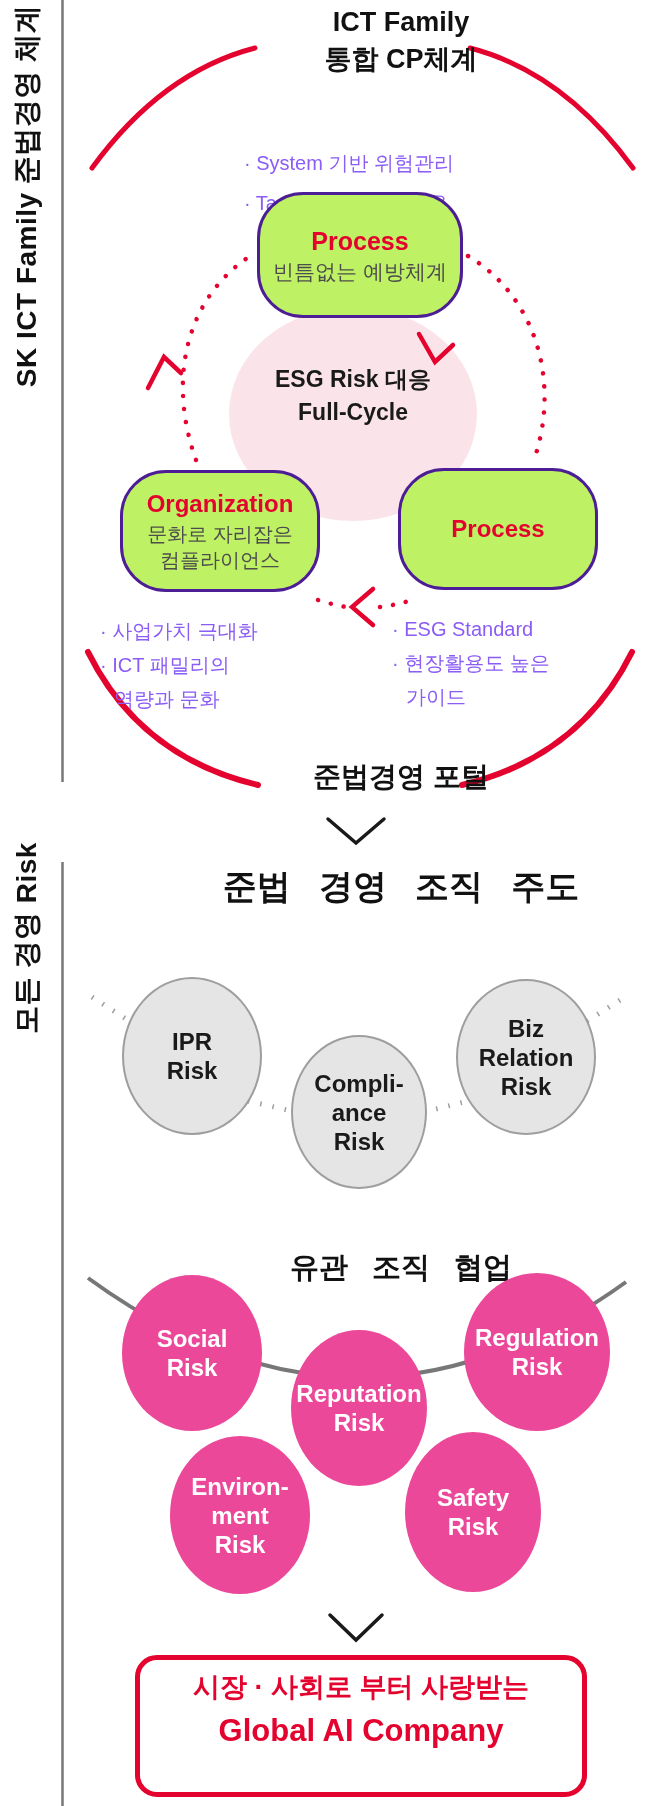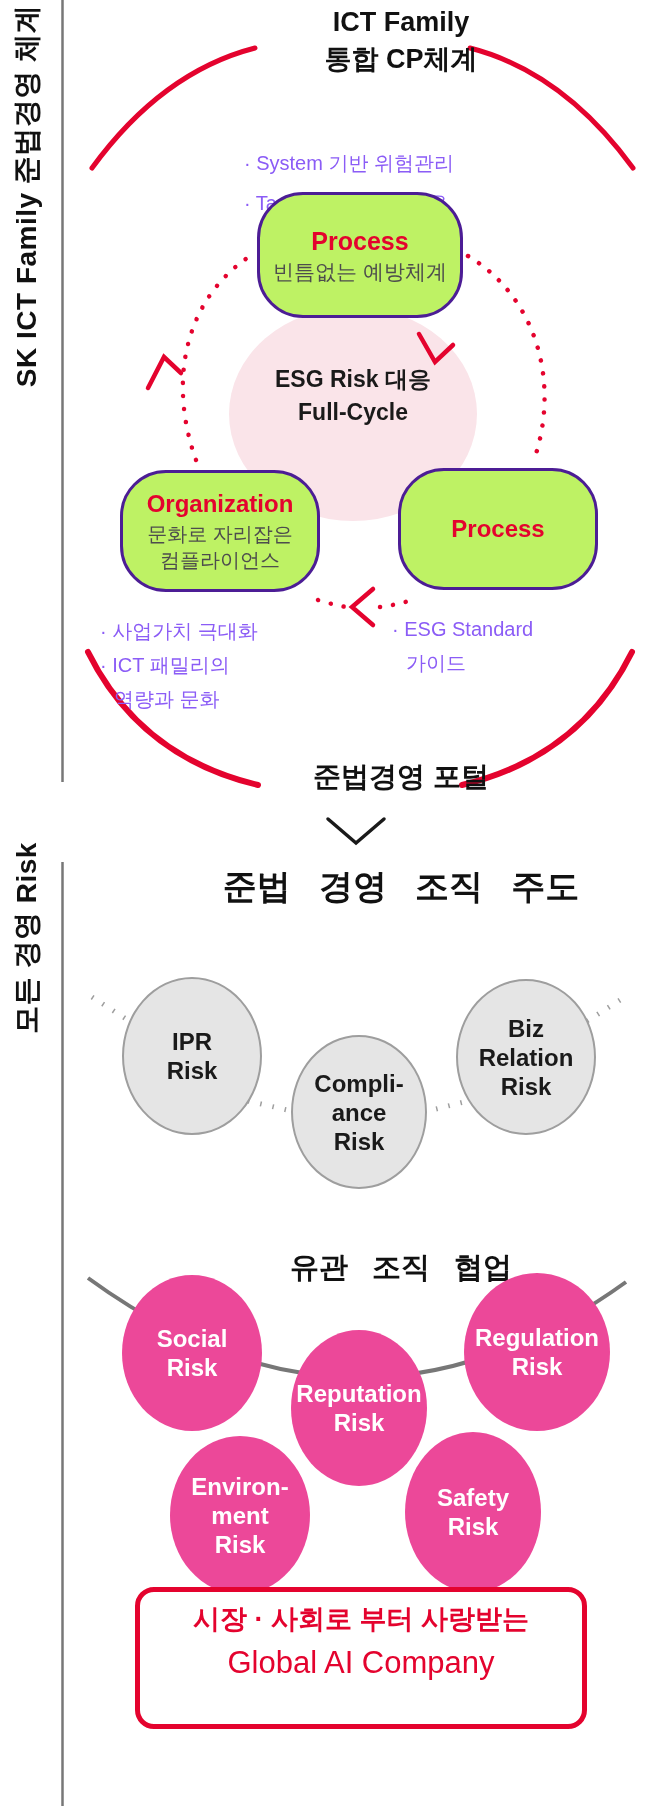--- a/index.html
+++ b/index.html
@@ -36,21 +36,21 @@
   }
   .circle .ln{display:block;}
   .circle-outline{background:#e5e5e5;border:2.5px solid #9e9e9e;color:#1a1a1a;font-size:24px;line-height:29px;}
   .circle-gray{background:#ec4899;color:#ffffff;font-size:24px;line-height:29px;}
   .goal-box{
     border:5px solid #E4032E;border-radius:22px;background:#fff;box-sizing:border-box;
     display:flex;flex-direction:column;align-items:center;justify-content:center;
     padding-bottom:34px;gap:8px;
   }
   .goal-box .g1{color:#E4032E;font-weight:bold;font-size:27px;}
-  .goal-box .g2{color:#E4032E;font-weight:normal;font-size:31px;}
+  .goal-box .g2{color:#E4032E;font-weight:bold;font-size:31px;}
 </style>
 </head>
 <body>
 
 <div id="stage">
 
   <svg id="bg-svg" width="660" height="1806" viewBox="0 0 660 1806">
 
     <line x1="62.5" y1="0" x2="62.5" y2="782" stroke="#777777" stroke-width="2.5"></line>
     <line x1="62.5" y1="862" x2="62.5" y2="1806" stroke="#777777" stroke-width="2.5"></line>
@@ -119,20 +119,21 @@
   </div>
 
   <div class="abs bullets bullets-sm" style="left:100px;top:614px;">
     <div class="ln">· 사업가치 극대화</div>
     <div class="ln">· ICT 패밀리의</div>
     <div class="ln cont">역량과 문화</div>
   </div>
 
   <div class="abs bullets bullets-sm" style="left:392px;top:612px;">
     <div class="ln">· ESG Standard</div>
+    <div class="ln">· 현장활용도 높은</div>
     <div class="ln cont">가이드</div>
   </div>
 
   <div class="abs center-col big-label" style="top:758px;">준법경영 포털</div>
 
   <div class="abs vlabel" style="left:-65px;top:911px;width:184px;height:54px;">모든 경영 Risk</div>
 
   <div class="abs center-col big-label spread" style="top:864px;font-size:34px;">준법 경영 조직 주도</div>
 
   <div class="abs circle circle-outline" style="left:122px;top:977px;width:140px;height:158px;">
@@ -167,18 +168,18 @@
   <div class="abs circle circle-gray" style="left:170px;top:1436px;width:140px;height:158px;">
     <span class="ln">Environ-</span>
     <span class="ln">ment</span>
     <span class="ln">Risk</span>
   </div>
   <div class="abs circle circle-gray" style="left:405px;top:1432px;width:136px;height:160px;">
     <span class="ln">Safety</span>
     <span class="ln">Risk</span>
   </div>
 
-  <div class="abs goal-box" style="left:135px;top:1587px;width:452px;height:142px;border-radius:19px;">
+  <div class="abs goal-box" style="left:135px;top:1655px;width:452px;height:142px;">
     <div class="g1">시장 · 사회로 부터 사랑받는</div>
     <div class="g2">Global AI Company</div>
   </div>
 
 </div>
 
 </body></html>

